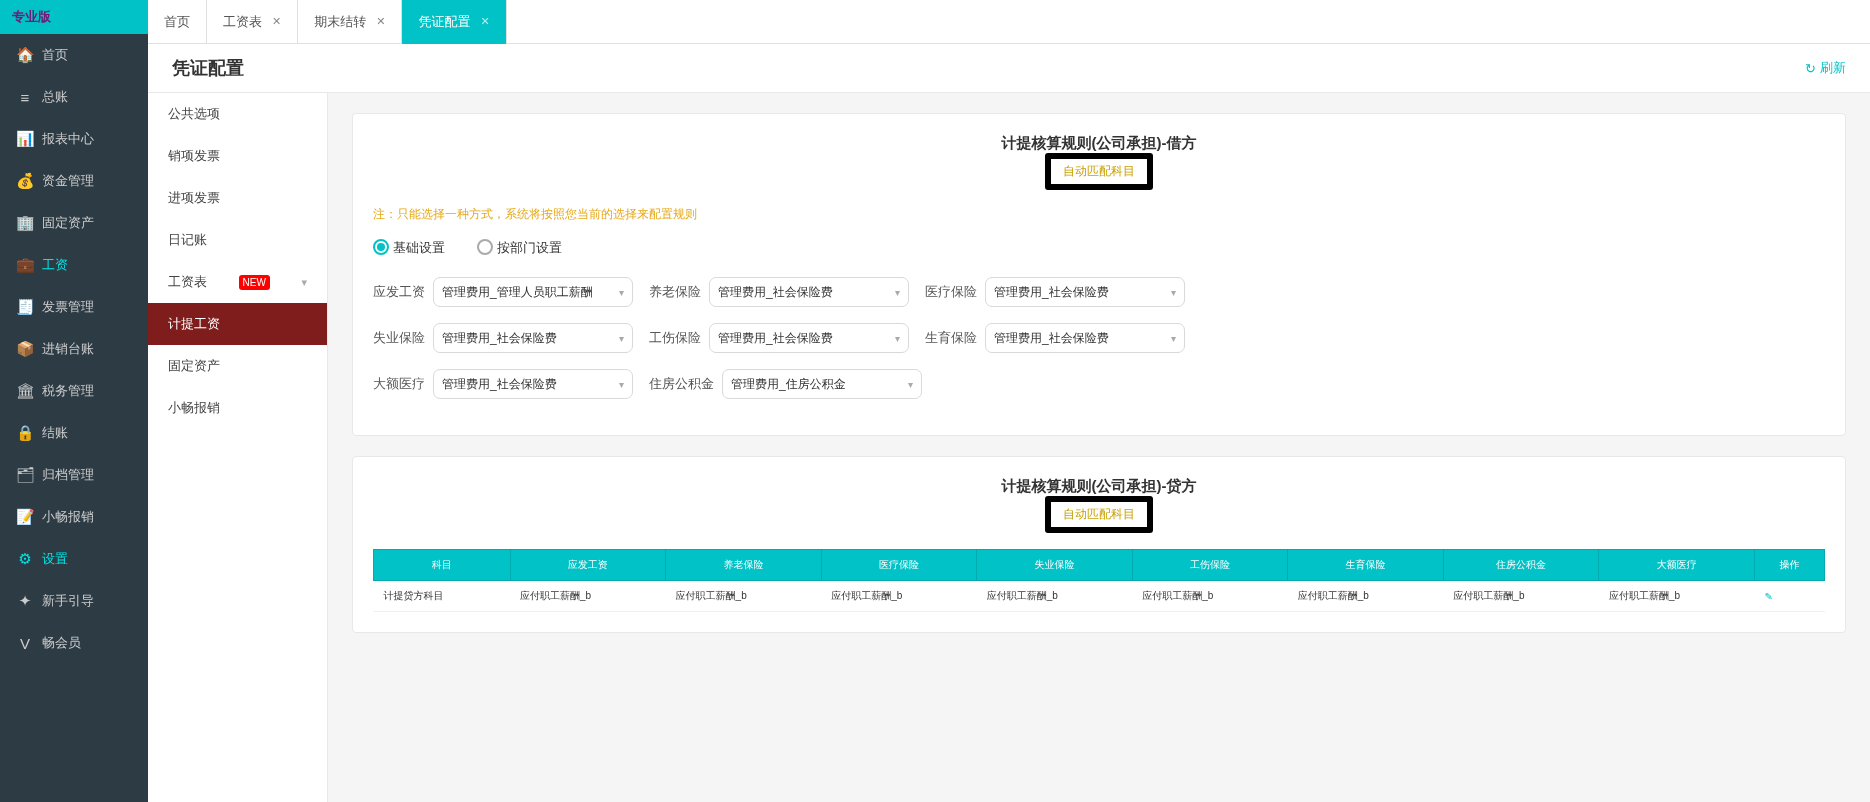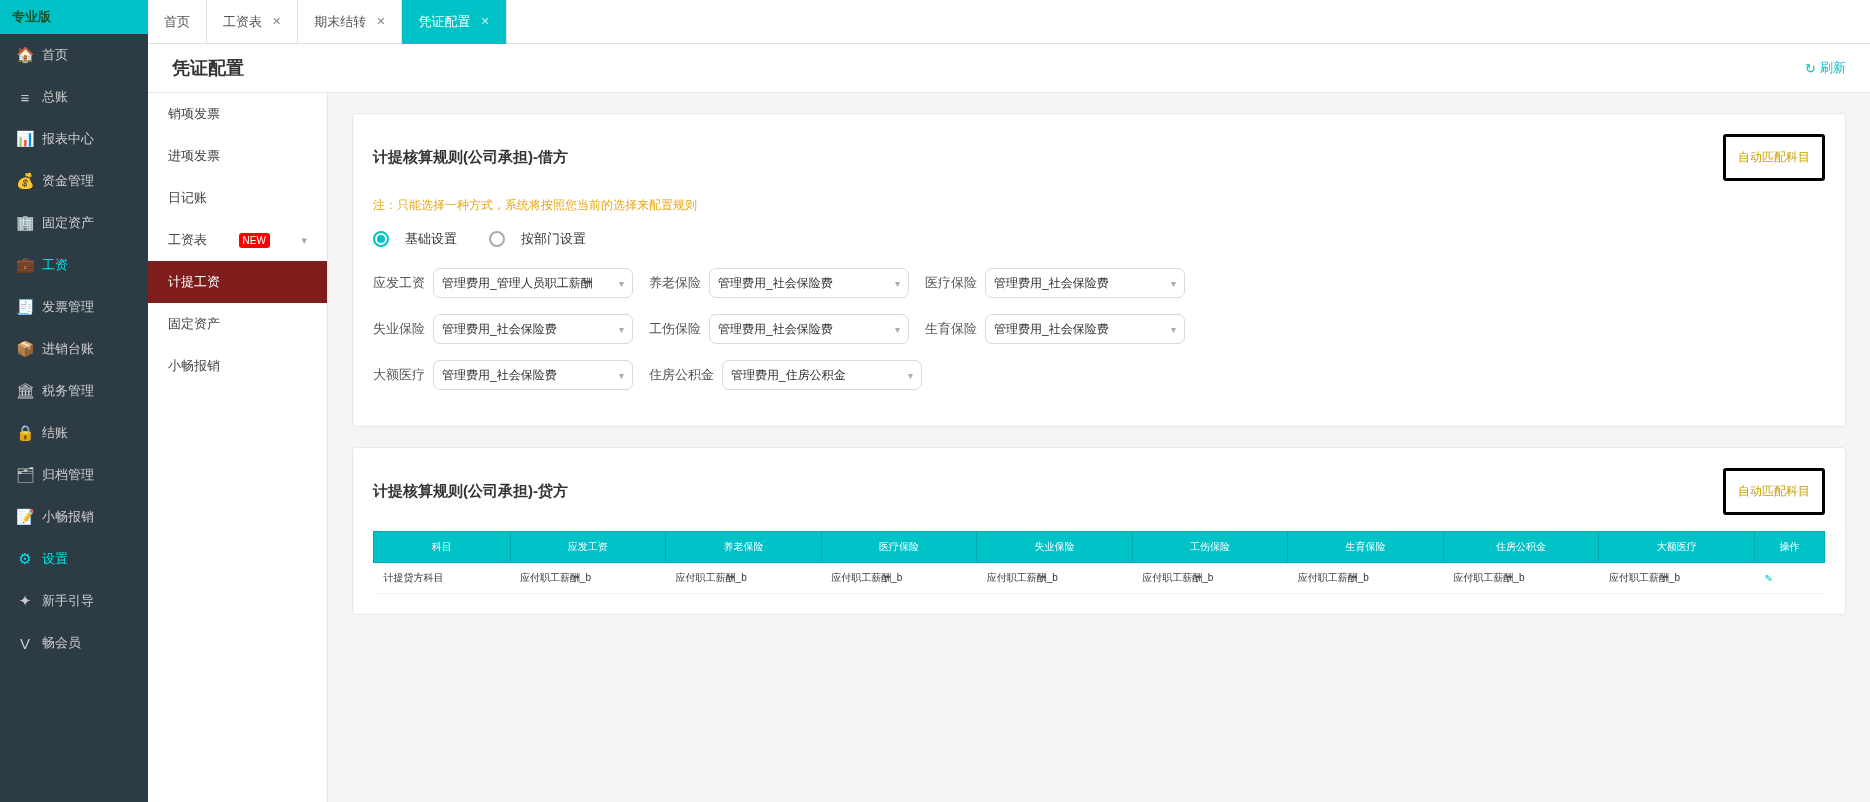--- a/index.html
+++ b/index.html
@@ -10,21 +10,21 @@
       width: 148px;
       background: #2d3b45;
       color: #ccc;
       display: flex;
       flex-direction: column;
       flex-shrink: 0;
       height: 100%;
     }
     .sidebar-header {
       background: #00c2c7;
-      color: #14532d;
+      color: #701a75;
       padding: 8px 12px;
       font-size: 13px;
       font-weight: bold;
     }
     .sidebar-item {
       display: flex;
       align-items: center;
       gap: 8px;
       padding: 12px 16px;
       color: #ccc;
@@ -133,20 +133,21 @@
       border: 1px solid #e8e8e8;
       border-radius: 4px;
       margin-bottom: 20px;
       padding: 20px;
     }
     .section-header {
       display: flex;
       align-items: center;
       justify-content: space-between;
       margin-bottom: 16px;
+      flex-direction: column;
     }
     .section-title {
       font-size: 15px;
       font-weight: bold;
       color: #333;
     }
     .notice-text {
       color: #e6a817;
       font-size: 12px;
       margin-bottom: 16px;
@@ -154,22 +155,21 @@
 
     
     .radio-group {
       display: flex;
       align-items: center;
       gap: 32px;
       margin-bottom: 20px;
     }
     .radio-item {
       display: flex;
-      align-items: center;
-      gap: 16px;
+      gap: 4px;
       cursor: pointer;
       color: #333;
       font-size: 13px;
     }
     .radio-dot {
       width: 16px;
       height: 16px;
       border-radius: 50%;
       border: 2px solid #00c2c7;
       display: flex;
@@ -227,24 +227,24 @@
       white-space: nowrap;
       font-size: 12px;
     }
     .select-arrow {
       font-size: 10px;
       color: #aaa;
     }
 
     
     .auto-match-btn {
-      border: 3px solid #000000;
+      border: 6px solid #000000;
       color: #c8a000;
       background: white;
-      padding: 12px 12px;
+      padding: 4px 12px;
       border-radius: 3px;
       cursor: pointer;
       font-size: 12px;
     }
 
     
     .data-table {
       width: 100%;
       border-collapse: collapse;
       font-size: 10px;
@@ -362,20 +362,23 @@
     <span class="page-title">凭证配置</span>
     <div class="refresh-btn">
       <span>↻</span>
       <span>刷新</span>
     </div>
   </div>
 
   <div style="display:flex; flex:1; overflow:hidden;">
 
     <div class="sub-nav">
+      <div class="sub-nav-item">
+        <span>公共选项</span>
+      </div>
       <div class="sub-nav-item">
         <span>销项发票</span>
       </div>
       <div class="sub-nav-item">
         <span>进项发票</span>
       </div>
       <div class="sub-nav-item">
         <span>日记账</span>
       </div>
       <div class="sub-nav-item">

